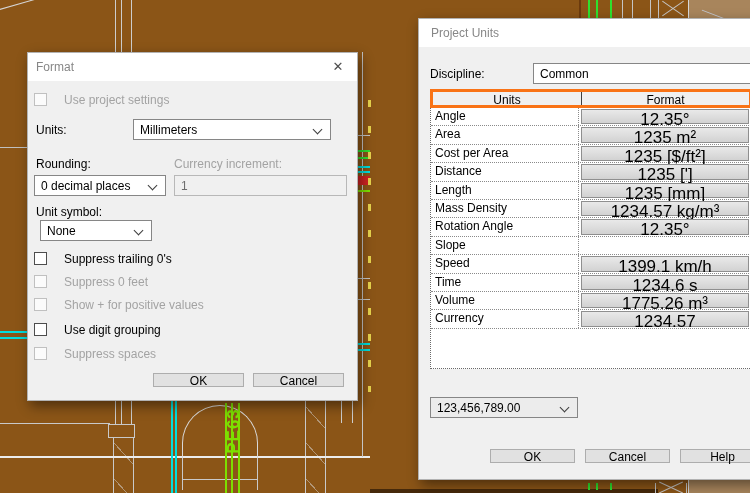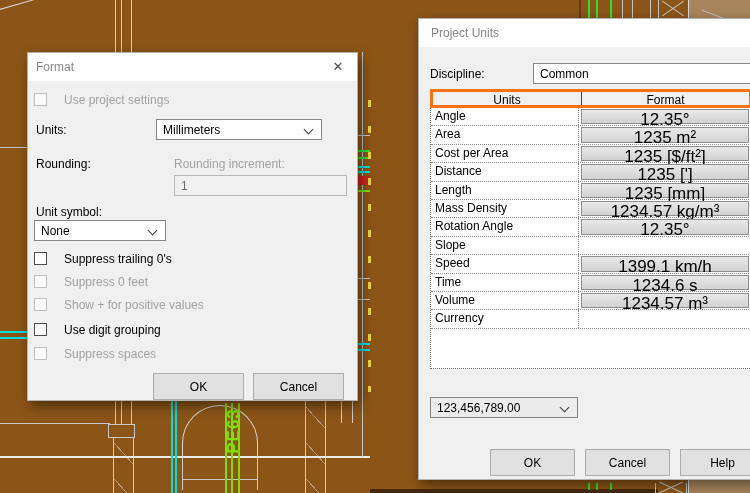--- a/index.html
+++ b/index.html
@@ -25,21 +25,21 @@
   .gray{color:#a3a3a3;}
   .dropdown{position:absolute;height:21px;background:#fff;border:1px solid #868686;box-sizing:border-box;cursor:pointer;}
   .dropdown .dd-text{position:absolute;left:6px;top:3px;white-space:nowrap;}
   .chev{position:absolute;right:9px;top:6px;width:6px;height:6px;border-right:1.4px solid #3d3d3d;border-bottom:1.4px solid #3d3d3d;transform:rotate(45deg);}
   .txtfield{position:absolute;height:21px;background:#f0f0f0;border:1px solid #b8b8b8;box-sizing:border-box;
        color:#6e6e6e;font-size:12px;font-family:inherit;padding:0 0 0 6px;}
   .chk{position:absolute;height:14px;}
   .cb{position:absolute;left:0;top:0;width:13px;height:13px;background:#fff;border:1px solid #4d4d4d;box-sizing:border-box;}
   .cb.off{border-color:#c0c0c0;background:#fbfbfb;}
   .cb-label{position:absolute;left:30px;top:0;line-height:14px;white-space:nowrap;}
-  .btn{position:absolute;height:27px;background:#e1e1e1;border:1px solid #adadad;font-size:12px;font-family:inherit;
+  .btn{position:absolute;height:14px;background:#e1e1e1;border:1px solid #adadad;font-size:12px;font-family:inherit;
        color:#000;padding:0;text-align:center;cursor:pointer;}
 
   
   .pu-table{position:absolute;left:11px;top:70px;width:322px;height:280px;}
   .pu-thead{position:absolute;left:0;top:0;right:0;height:19px;background:#f0f0f0;border:3px solid #f97316;box-sizing:border-box;display:flex;}
   .th{flex:0 0 148px;text-align:center;line-height:16px;font-size:12px;}
   .th.fmt{flex:1;border-left:1px solid #3f3f3f;}
   .pu-tbody{position:absolute;left:0;top:19px;right:0;bottom:0;background:#fff;border:1px dotted #6a6a6a;border-top:none;box-sizing:border-box;overflow:hidden;}
   .trow{display:flex;height:18.4px;border-bottom:1px dotted #8a8a8a;box-sizing:border-box;}
   .tc-unit{flex:0 0 148px;padding-left:4px;line-height:17px;font-size:12px;border-right:1px dotted #8a8a8a;box-sizing:border-box;overflow:hidden;}
@@ -135,31 +135,35 @@
       <span class="title">Format</span>
       <button class="close-btn"><span>✕</span></button>
     </header>
 
     <div class="chk" style="left:6px;top:40px;">
       <span class="cb off"></span>
       <span class="cb-label gray">Use project settings</span>
     </div>
 
     <span class="lbl" style="left:8px;top:70px;">Units:</span>
-    <div class="dropdown" style="left:128px;top:66px;width:166px;">
+    <div class="dropdown" style="left:105px;top:66px;width:198px;">
       <span class="dd-text">Millimeters</span>
       <span class="chev"></span>
     </div>
 
     <span class="lbl" style="left:8px;top:104px;">Rounding:</span>
-    <span class="lbl gray" style="left:146px;top:104px;">Rounding increment:</span>
+    <span class="lbl gray" style="left:146px;top:104px;">Currency increment:</span>
+    <div class="dropdown" style="left:6px;top:122px;width:132px;">
+      <span class="dd-text">0 decimal places</span>
+      <span class="chev"></span>
+    </div>
     <input class="txtfield" style="left: 146px; top: 122px; width: 173px;" disabled="" value="1">
 
     <span class="lbl" style="left:8px;top:152px;">Unit symbol:</span>
-    <div class="dropdown" style="left:6px;top:167px;width:132px;">
+    <div class="dropdown" style="left:12px;top:167px;width:112px;">
       <span class="dd-text">None</span>
       <span class="chev"></span>
     </div>
 
     <div class="chk" style="left:6px;top:199px;">
       <span class="cb"></span>
       <span class="cb-label">Suppress trailing 0's</span>
     </div>
     <div class="chk" style="left:6px;top:222px;">
       <span class="cb off"></span>
@@ -253,25 +257,28 @@
         </div>
         <div class="trow">
           <div class="tc-unit">Time</div>
           <div class="tc-fmt">
               <button class="fmt-btn">1234.6 s</button>
             </div>
         </div>
         <div class="trow">
           <div class="tc-unit">Volume</div>
           <div class="tc-fmt">
-              <button class="fmt-btn">1234.57 m³</button>
+              <button class="fmt-btn">1775.26 m³</button>
             </div>
         </div>
         <div class="trow">
           <div class="tc-unit">Currency</div>
+          <div class="tc-fmt">
+              <button class="fmt-btn">1234.57</button>
+            </div>
         </div>
       </div>
     </div>
 
     <div class="sbar">
       <div class="sb-btn" style="top:0;"><span>∧</span></div>
       <div class="sb-thumb"></div>
       <div class="sb-btn down"><span>∨</span></div>
     </div>
 

